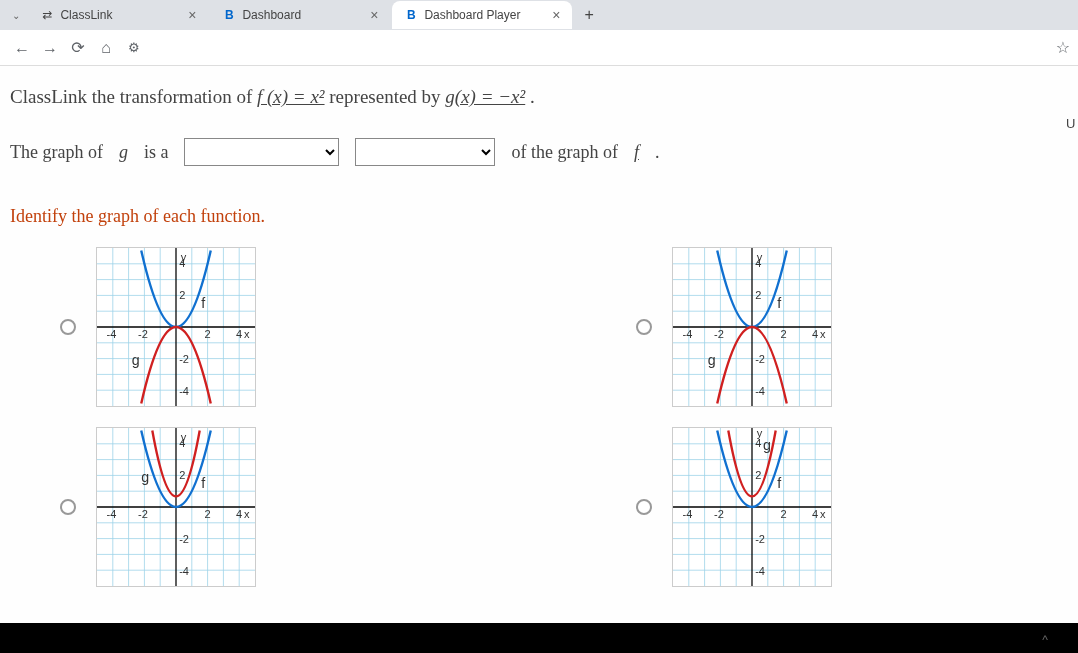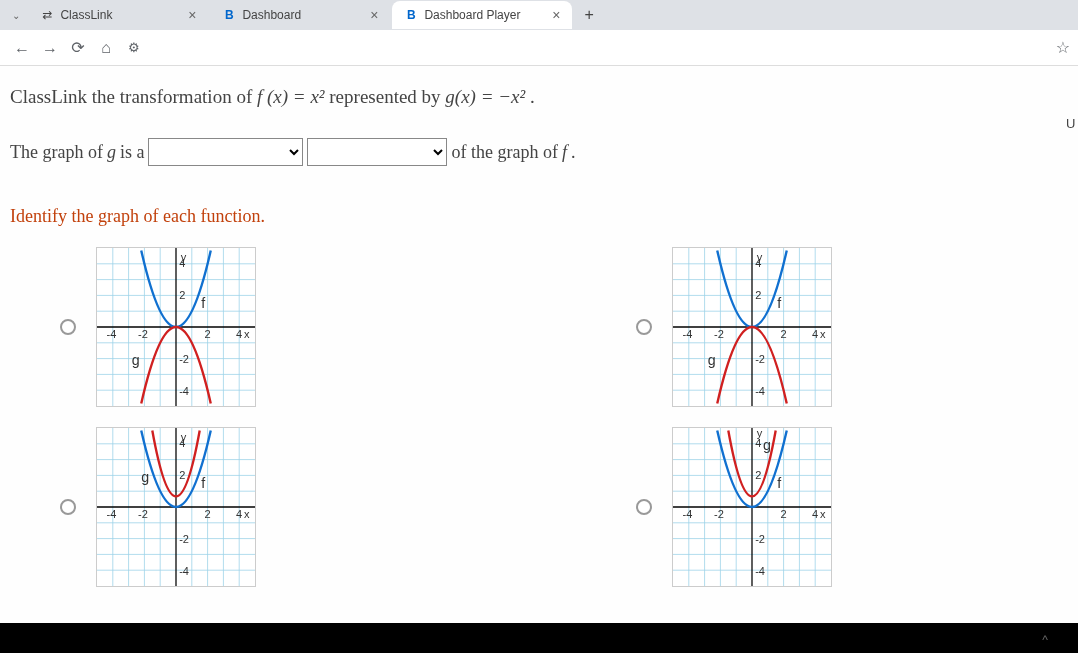--- a/index.html
+++ b/index.html
@@ -14,23 +14,23 @@
 .new-tab { padding: 0 10px; color: #444; font-size: 16px; cursor: pointer; }
 
 .nav-bar { background: #fff; height: 36px; display: flex; align-items: center; padding: 0 8px; border-bottom: 1px solid #ddd; }
 .nav-btn { width: 28px; height: 28px; display: flex; align-items: center; justify-content: center; color: #5f6368; font-size: 16px; cursor: pointer; border-radius: 50%; }
 .url-bar { flex: 1; margin: 0 8px; font-size: 13px; color: #555; display: flex; align-items: center; }
 .url-icon { margin-right: 6px; color: #5f6368; }
 .star-btn { color: #5f6368; font-size: 16px; margin-left: auto; }
 
 .content { padding: 20px 10px; background: #fefefe; height: calc(100% - 96px); position: relative; }
 .question-text { font-size: 19px; color: #444; margin-bottom: 30px; font-family: 'Times New Roman', serif; }
-.math { font-style: italic; font-family: 'Times New Roman', serif; }
-
-.sentence-row { display: flex; align-items: center; gap: 4px; font-size: 18px; color: #444; margin-bottom: 40px; font-family: 'Times New Roman', serif; }
+.math { font-style: italic; font-family: 'Times New Roman', serif; text-decoration: underline; }
+
+.sentence-row { display: flex; align-items: center; gap: 16px; font-size: 18px; color: #444; margin-bottom: 40px; font-family: 'Times New Roman', serif; }
 .dropdown { height: 28px; border: 1px solid #888; background: #fff; font-size: 14px; padding: 0 4px; cursor: pointer; }
 .dropdown.wide1 { width: 155px; }
 .dropdown.wide2 { width: 140px; }
 
 .subq { font-size: 18px; color: #c2410c; margin-bottom: 20px; font-family: 'Times New Roman', serif; }
 
 .options-grid { display: flex; flex-direction: column; gap: 20px; padding-left: 50px; }
 .options-row { display: flex; gap: 380px; }
 .option { display: flex; align-items: center; gap: 20px; }
 .radio { width: 16px; height: 16px; border: 2px solid #999; border-radius: 50%; background: #fff; cursor: pointer; flex-shrink: 0; }

